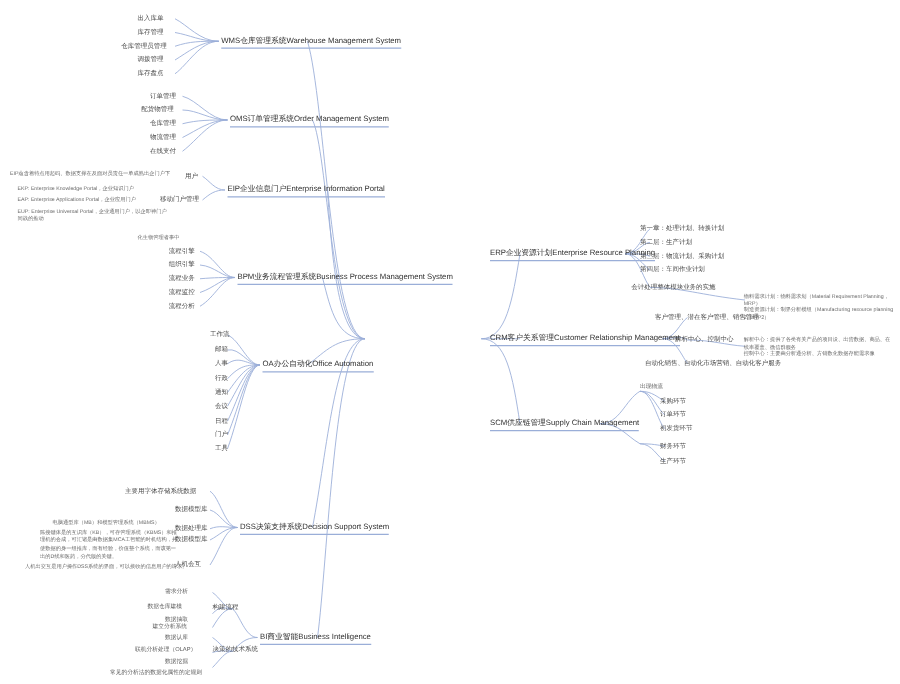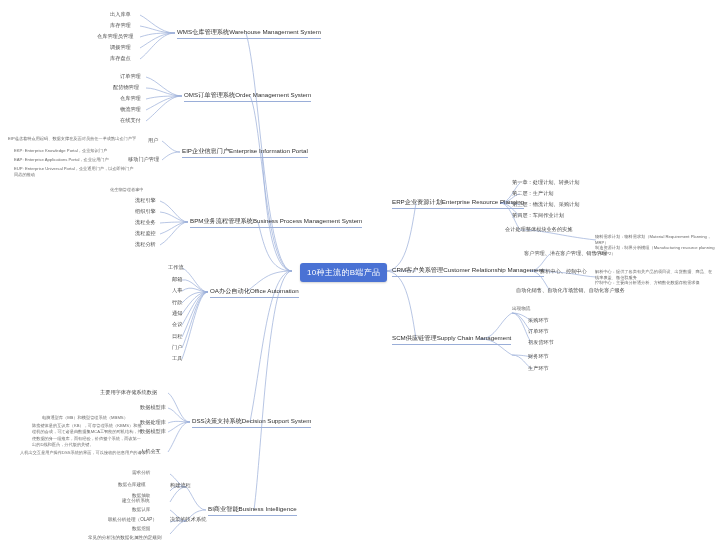--- a/index.html
+++ b/index.html
@@ -94,21 +94,20 @@
       <path d="M480,339 C496,339 500,320 512,313"></path>
       <path d="M512,313 C522,313 526,318 532,321"></path>
       <path d="M512,313 C522,313 526,328 532,332"></path>
       <path d="M512,313 C522,313 526,338 532,343"></path>
       <path d="M480,339 C496,339 500,348 512,355"></path>
       <path d="M512,355 C522,355 526,356 532,357"></path>
       <path d="M512,355 C522,355 526,366 532,369"></path>
     </g>
   </svg>
 
-  <div class="node lvl1" style="left:300px;top:263px;">10种主流的B端产品</div>
 
   <div class="node lvl2 underline" style="left:177px;top:28px;">WMS仓库管理系统Warehouse Management System</div>
   <div class="node lvl3" style="left:110px;top:11px;">出入库单</div>
   <div class="node lvl3" style="left:110px;top:22px;">库存管理</div>
   <div class="node lvl3" style="left:97px;top:33px;">仓库管理员管理</div>
   <div class="node lvl3" style="left:110px;top:44px;">调拨管理</div>
   <div class="node lvl3" style="left:110px;top:55px;">库存盘点</div>
 
   <div class="node lvl2 underline" style="left:184px;top:91px;">OMS订单管理系统Order Management System</div>
   <div class="node lvl3" style="left:120px;top:73px;">订单管理</div>

